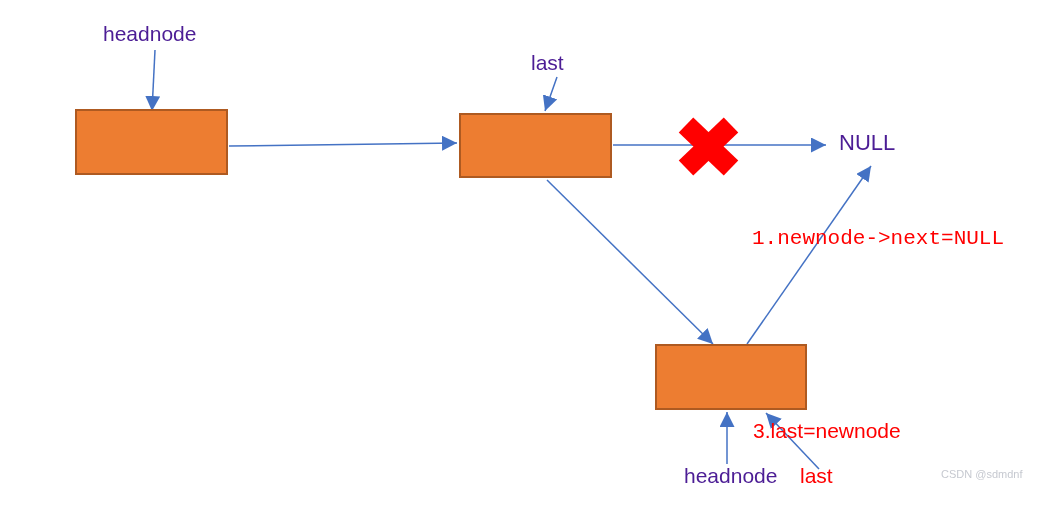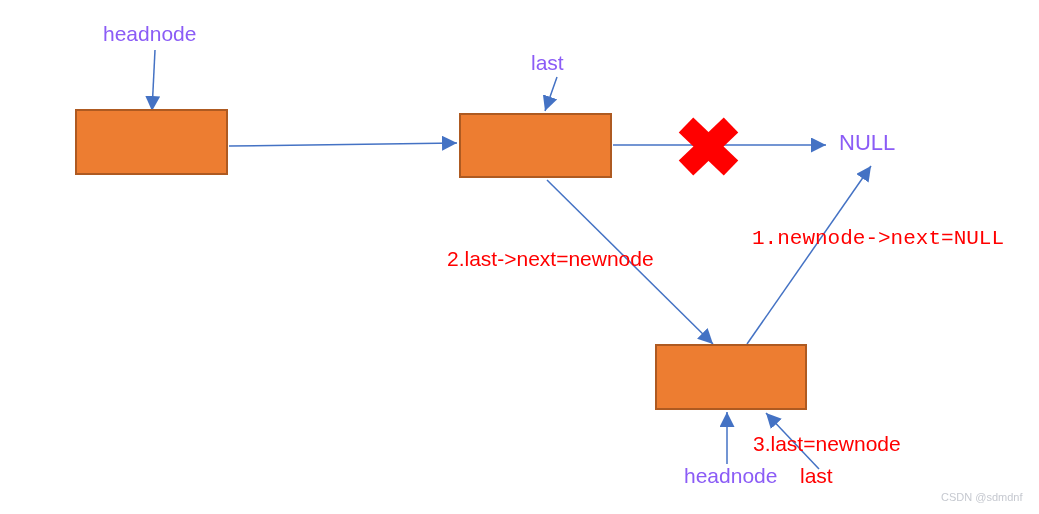--- a/index.html
+++ b/index.html
@@ -26,38 +26,38 @@
     position: absolute;
     box-sizing: border-box;
     background: #ED7D31;
     border: 2px solid #AE5A21;
   }
   .box-head { left: 75px;  top: 109px; width: 153px; height: 66px; }
   .box-last { left: 459px; top: 113px; width: 153px; height: 65px; }
   .box-new  { left: 655px; top: 344px; width: 152px; height: 66px; }
   .lbl {
     position: absolute;
-    color: #8b5cf6;
+    color: #4c1d95;
     font-size: 21px;
     line-height: 1.1;
     white-space: nowrap;
   }
   .lbl-headnode { left: 103px; top: 22px; }
   .lbl-last-top { left: 531px; top: 51px; }
   .lbl-null     { left: 839px; top: 131px; font-size: 22px; }
   .lbl-newnode-bottom { left: 684px; top: 464px; }
   .red { color: #FF0000; }
   .lbl-step1 { left: 752px; top: 227px; font-family: Liberation Mono, monospace; }
   .lbl-step2 { left: 447px; top: 247px; }
-  .lbl-step3 { left: 753px; top: 432px; }
+  .lbl-step3 { left: 753px; top: 419px; }
   .lbl-last-bottom { left: 800px; top: 464px; }
   .watermark {
     position: absolute;
     left: 941px;
-    top: 491px;
+    top: 468px;
     font-size: 11px;
     color: #c6c9d0;
     white-space: nowrap;
   }
 </style>
 </head>
 <body>
 
 <div class="canvas">
 
@@ -94,18 +94,17 @@
   <div class="node-box box-last"></div>
   <div class="node-box box-new"></div>
 
   <div class="lbl lbl-headnode">headnode</div>
   <div class="lbl lbl-last-top">last</div>
   <div class="lbl lbl-null">NULL</div>
   <div class="lbl lbl-newnode-bottom">headnode</div>
   <div class="lbl red lbl-last-bottom">last</div>
 
   <div class="lbl red lbl-step1">1.newnode-&gt;next=NULL</div>
-  <div class="lbl red lbl-step2">2.last-&gt;next=newnode</div>
   <div class="lbl red lbl-step3">3.last=newnode</div>
 
   <div class="watermark">CSDN @sdmdnf</div>
 
 </div>
 
 </body></html>

